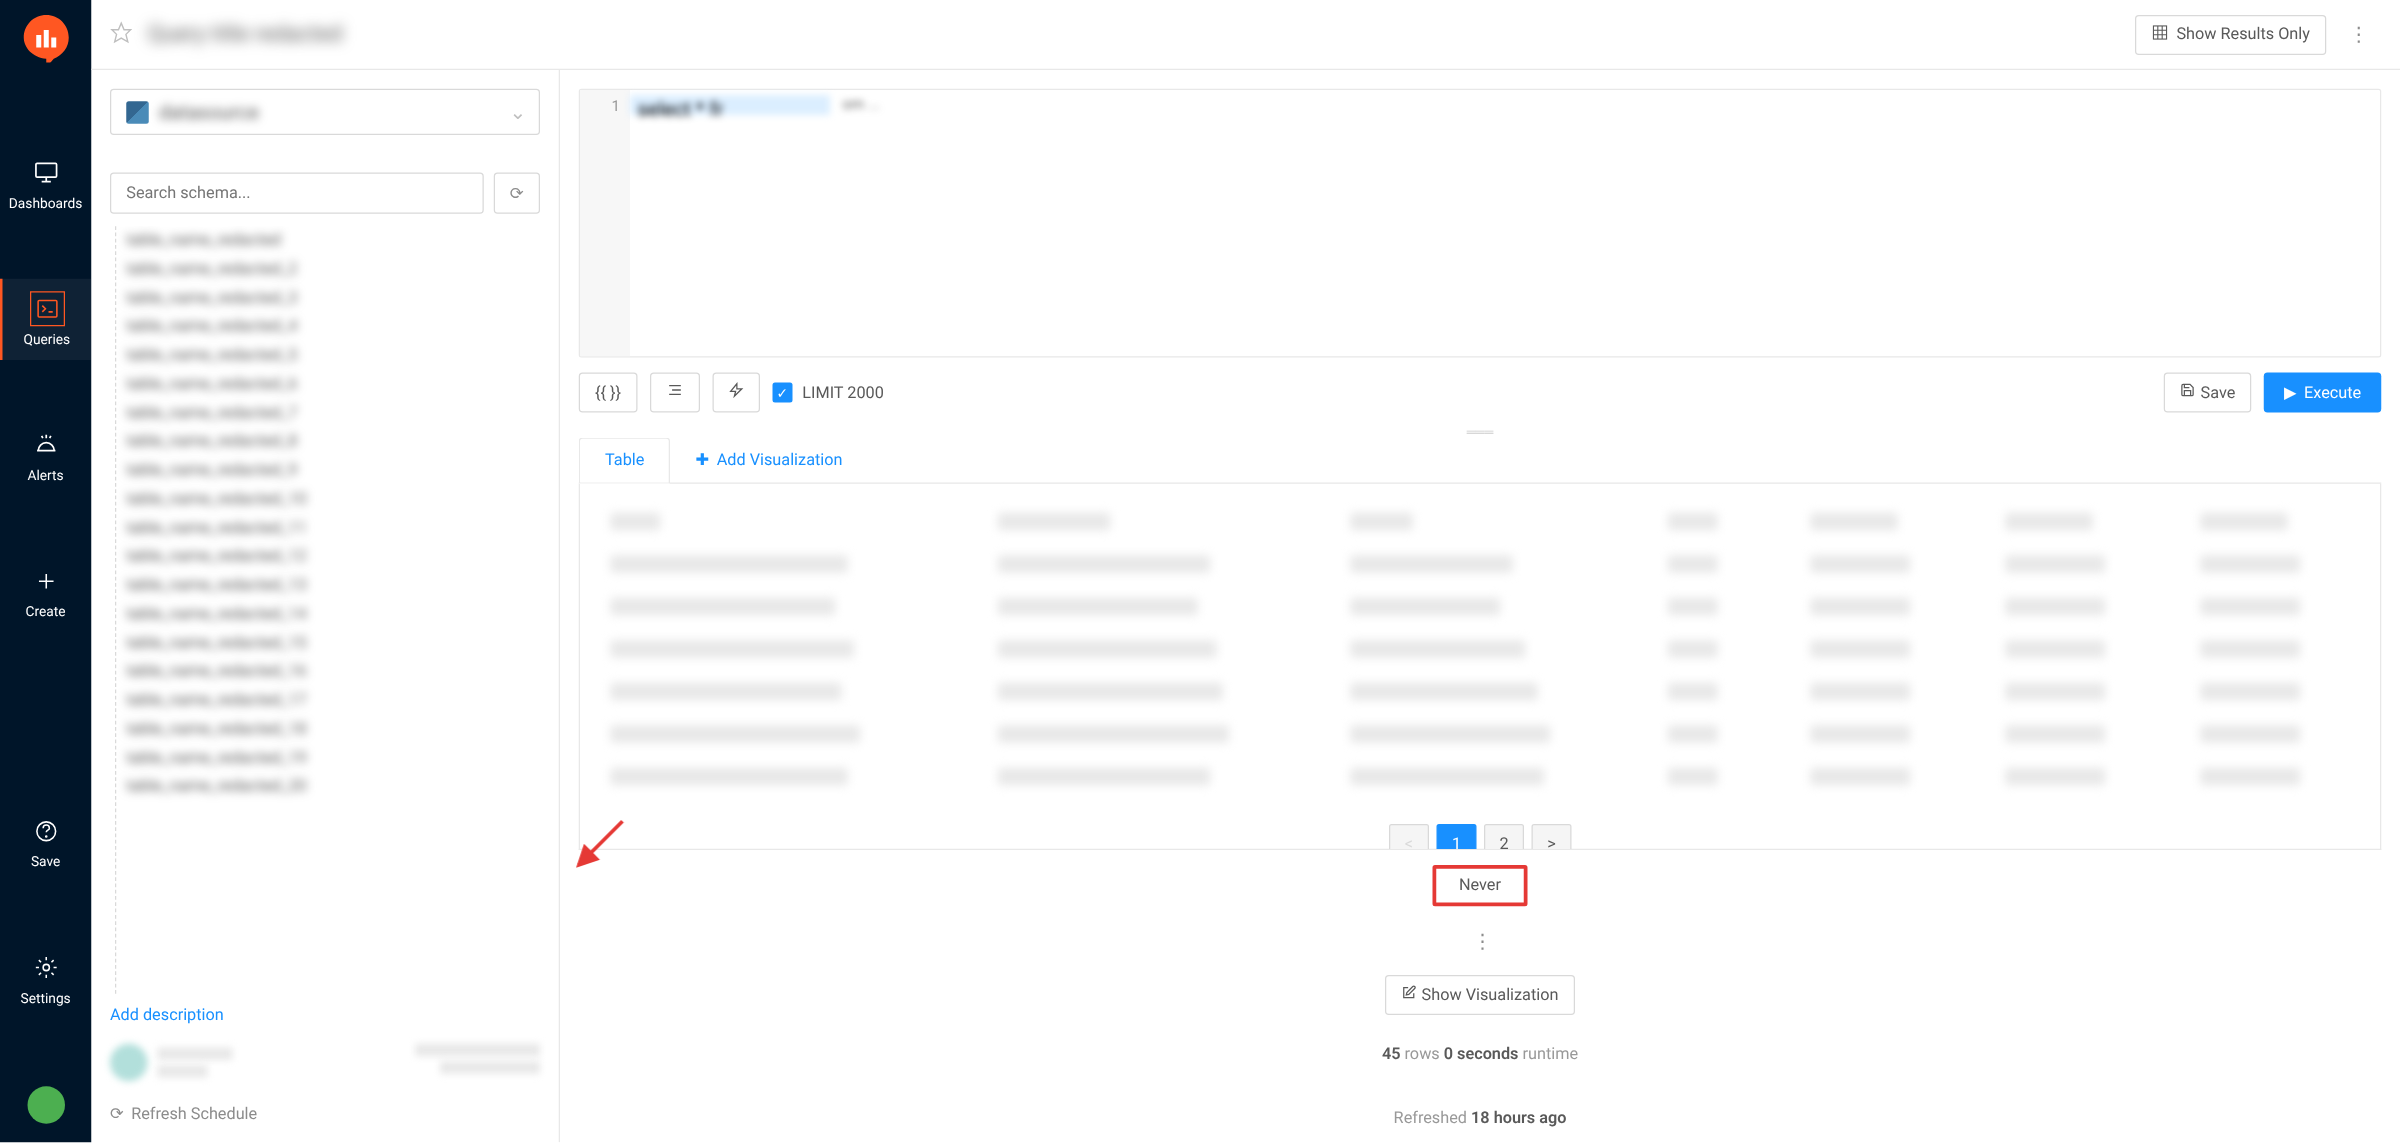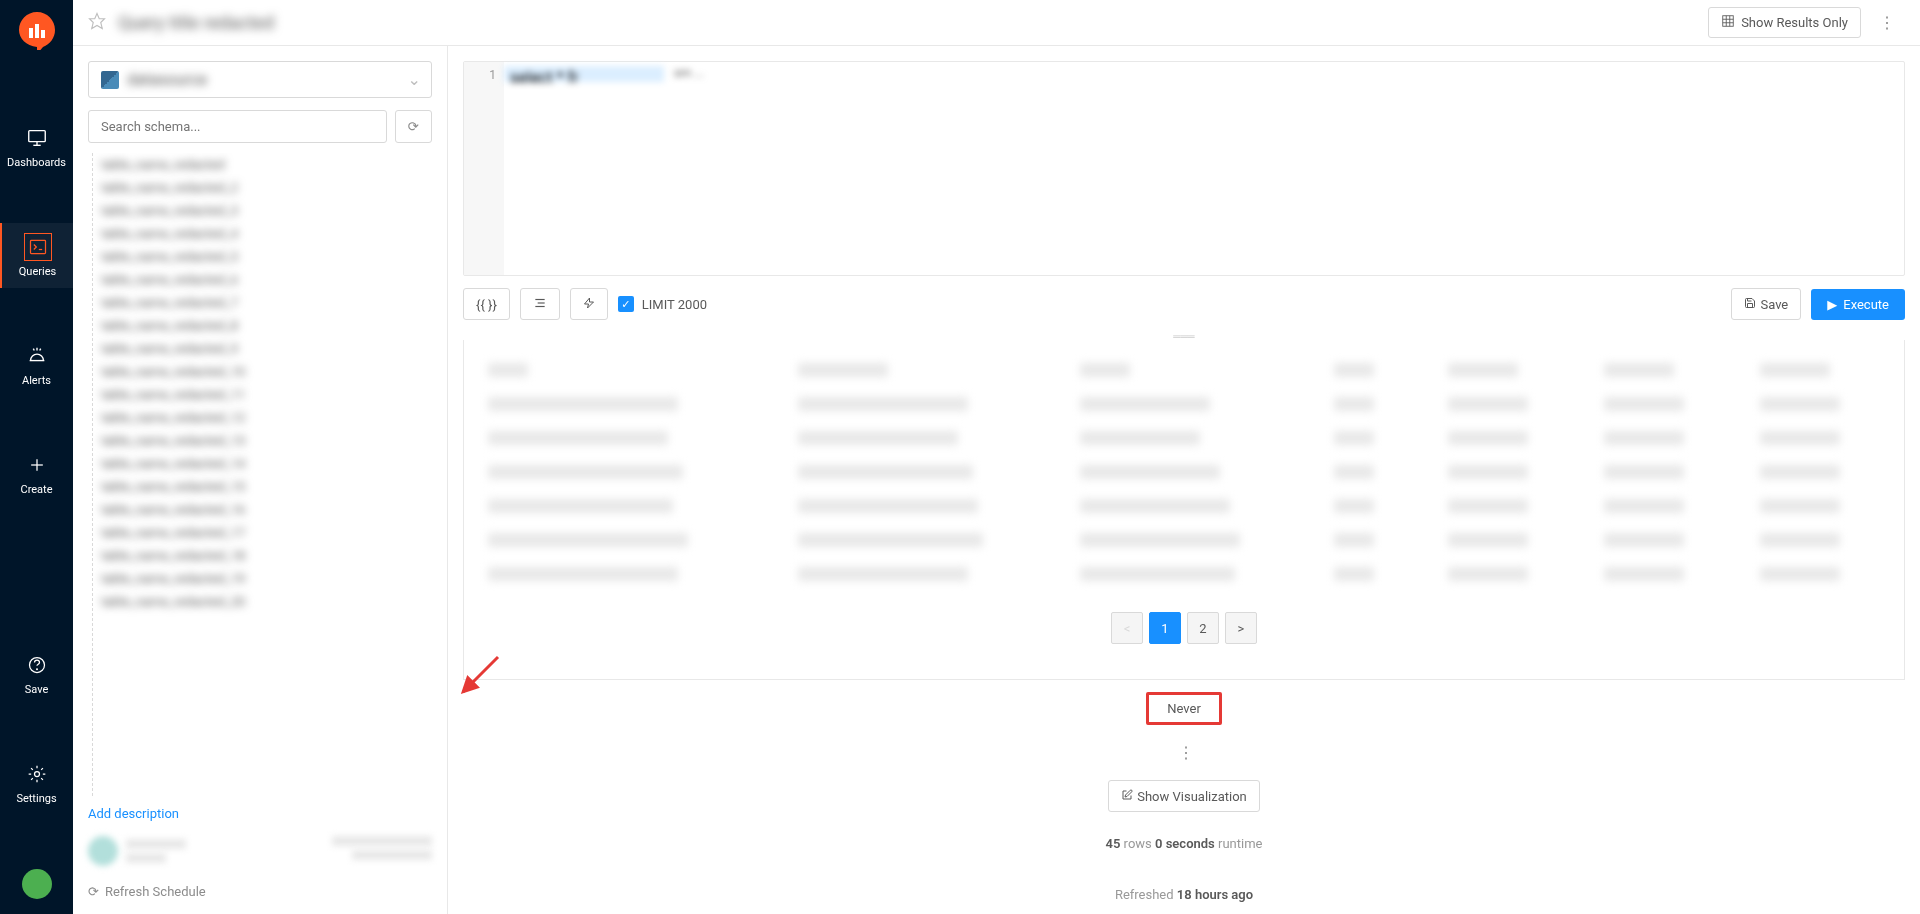--- a/index.html
+++ b/index.html
@@ -10,35 +10,35 @@
 .logo svg { width: 100%; height: 100%; }
 .nav-item { width: 73px; display: flex; flex-direction: column; align-items: center; padding: 10px 0; color: #fff; cursor: pointer; font-size: 12px; }
 .nav-item.active { background: rgba(255,255,255,0.06); border-left: 2px solid #ff5722; }
 .nav-item .nav-icon { width: 28px; height: 28px; display: flex; align-items: center; justify-content: center; margin-bottom: 4px; }
 .nav-item.active .nav-icon { border: 1px solid #ff5722; }
 .nav-label { font-size: 11px; }
 .sidebar-spacer { flex: 1; }
 .avatar { width: 30px; height: 30px; border-radius: 50%; background: #4caf50; margin: 10px 0 15px; }
 
 .main { flex: 1; display: flex; flex-direction: column; }
-.topbar { height: 46px; border-bottom: 1px solid #e8e8e8; display: flex; align-items: center; padding: 0 15px; }
+.topbar { height: 56px; border-bottom: 1px solid #e8e8e8; display: flex; align-items: center; padding: 0 15px; }
 .star-icon { color: #d9d9d9; margin-right: 12px; }
 .page-title { font-size: 18px; color: #595959; filter: blur(5px); }
 .topbar-spacer { flex: 1; }
 .btn-outline { border: 1px solid #d9d9d9; background: #fff; padding: 6px 12px; border-radius: 3px; display: flex; align-items: center; gap: 6px; cursor: pointer; font-size: 13px; color: #595959; }
 .kebab { padding: 6px 10px; color: #8c8c8c; cursor: pointer; margin-left: 8px; }
 
 .workspace { flex: 1; display: flex; overflow: hidden; }
 .left-panel { width: 375px; border-right: 1px solid #e8e8e8; display: flex; flex-direction: column; padding: 15px; }
 .ds-select { display: flex; gap: 8px; margin-bottom: 12px; }
 .select-box { flex: 1; border: 1px solid #d9d9d9; border-radius: 3px; padding: 8px 12px; display: flex; align-items: center; gap: 8px; color: #595959; position: relative; }
 .select-box .blur-text { filter: blur(4px); }
 .chev { position: absolute; right: 10px; color: #bfbfbf; }
 .pg-badge { width: 18px; height: 18px; background: linear-gradient(135deg, #336791 50%, #4a8bb8 50%); border-radius: 2px; }
-.schema-search { display: flex; gap: 8px; margin-bottom: 10px; }
+.schema-search { display: flex; gap: 8px; margin-bottom: 10px; margin-top: 18px; }
 .schema-input { flex: 1; border: 1px solid #d9d9d9; border-radius: 3px; padding: 8px 12px; font-size: 13px; color: #595959; }
 .refresh-btn { border: 1px solid #d9d9d9; border-radius: 3px; padding: 0 12px; background: #fff; cursor: pointer; color: #8c8c8c; display: flex; align-items: center; }
 .schema-list { flex: 1; overflow-y: auto; border-left: 1px dashed #d9d9d9; margin-left: 4px; padding-left: 8px; position: relative; }
 .schema-item { padding: 4px 0; color: #595959; font-size: 13px; filter: blur(4px); }
 .add-desc { color: #1890ff; font-size: 13px; margin-top: 10px; cursor: pointer; }
 .meta-row { display: flex; justify-content: space-between; align-items: flex-start; margin-top: 15px; }
 .meta-user { display: flex; align-items: center; gap: 8px; }
 .meta-avatar { width: 30px; height: 30px; border-radius: 50%; background: #b2dfdb; filter: blur(3px); }
 .meta-lines { display: flex; flex-direction: column; gap: 4px; }
 .meta-line { width: 60px; height: 10px; background: #e8e8e8; filter: blur(3px); }
@@ -275,20 +275,27 @@
                   <polyline points="7 3 7 8 15 8"></polyline>
                 </svg></span>
             <span>Save</span>
           </button>
           <button class="btn-primary">
             <span>▶</span>
             <span>Execute</span>
           </button>
         </div>
         <div class="drag-handle">═══</div>
+        <div class="tabs">
+          <div class="tab active">Table</div>
+          <div class="tab add">
+            <span>✚</span>
+            <span>Add Visualization</span>
+          </div>
+        </div>
         <div class="results-box">
           <table class="table-blur">
             <tbody>
                 <tr>
               <th style="width:22%">
                     <div class="bcell" style="width:40px"></div>
                   </th>
               <th style="width:20%">
                     <div class="bcell" style="width:90px"></div>
                   </th>

